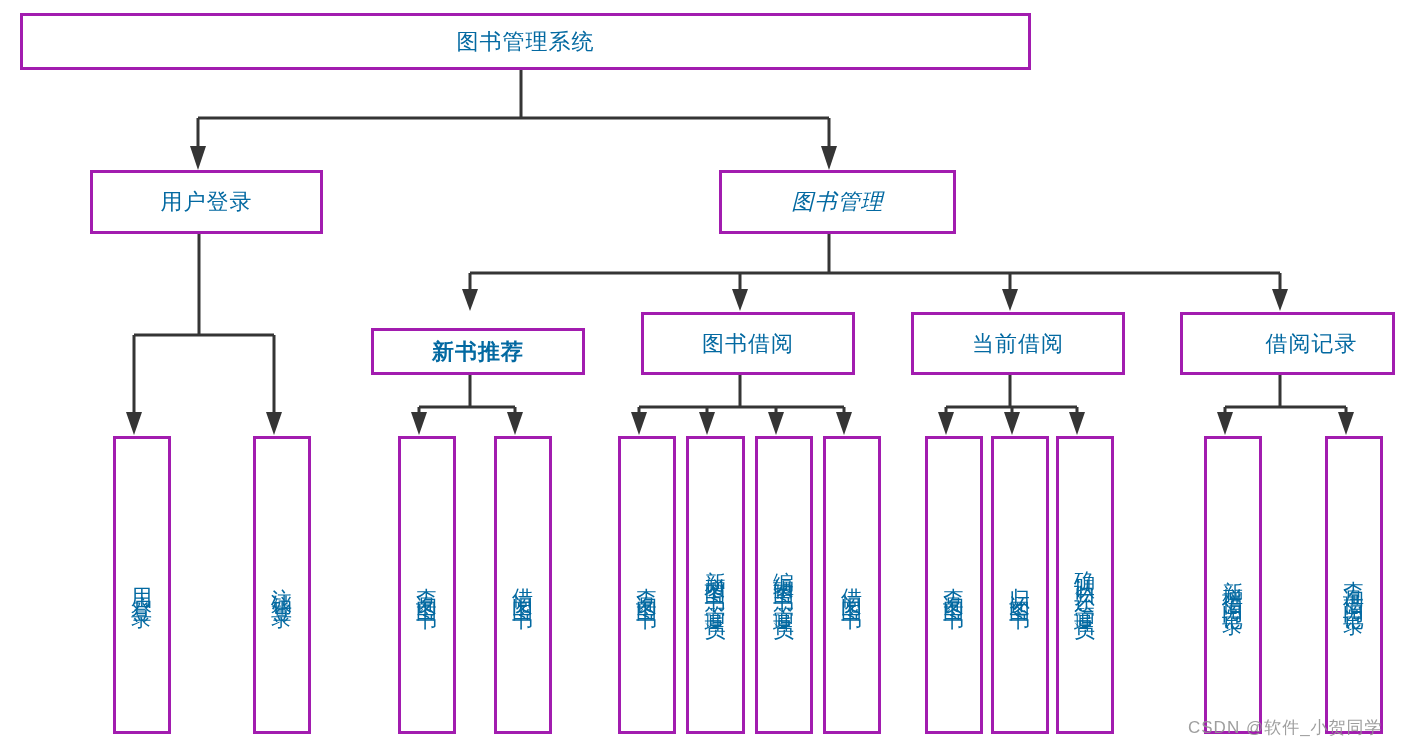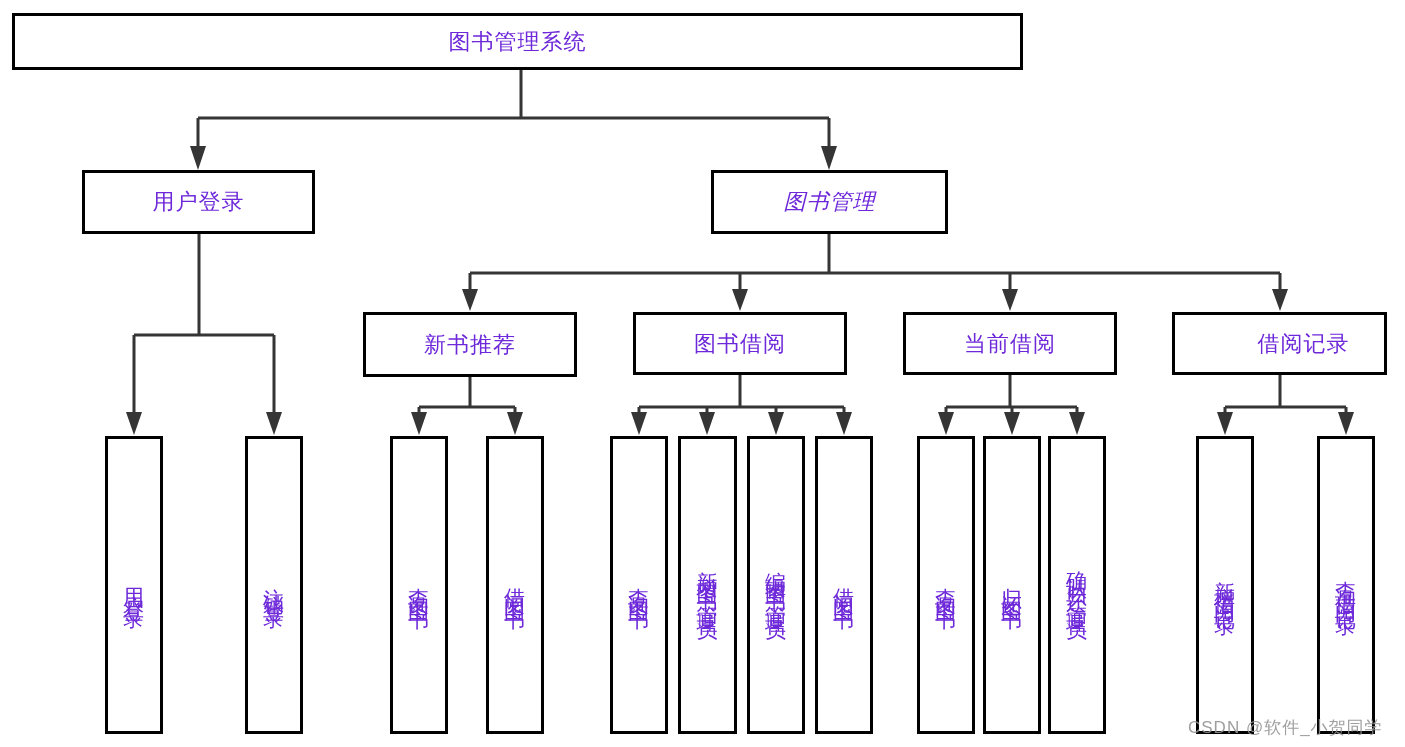--- a/index.html
+++ b/index.html
@@ -22,25 +22,26 @@
     stroke-width: 3;
   }
   .connectors polygon {
     fill: #353535;
     stroke: none;
   }
   .box {
     position: absolute;
     box-sizing: border-box;
     background: #ffffff;
-    border: 3px solid #000000;
+    border: 3px solid #a21caf;
     display: flex;
     align-items: center;
     justify-content: center;
-    color: #6d28d9;
+    color: #0369a1;
+    margin-left: 8px;
   }
   .hbox {
     font-size: 22px;
     letter-spacing: 1px;
     white-space: nowrap;
   }
   .vbox span {
     writing-mode: vertical-rl;
     letter-spacing: 7px;
     font-size: 21px;
@@ -104,21 +105,21 @@
       <polygon points="1217,412 1233,412 1225,435"></polygon>
       <polygon points="1338,412 1354,412 1346,435"></polygon>
     </g>
   </svg>
 
   <div class="box hbox" style="left:12px; top:13px; width:1011px; height:57px;">图书管理系统</div>
 
   <div class="box hbox" style="left:82px; top:170px; width:233px; height:64px;">用户登录</div>
   <div class="box hbox" style="left:711px; top:170px; width:237px; height:64px;font-style:italic;">图书管理</div>
 
-  <div class="box hbox" style="left:363px; top:312px; width:214px; height:65px;">新书推荐</div>
+  <div class="box hbox" style="left:363px; top:328px; width:214px; height:47px;font-weight:bold;">新书推荐</div>
   <div class="box hbox" style="left:633px; top:312px; width:214px; height:63px;">图书借阅</div>
   <div class="box hbox" style="left:903px; top:312px; width:214px; height:63px;">当前借阅</div>
   <div class="box hbox" style="left:1172px; top:312px; width:215px; height:63px;padding-left:48px;">借阅记录</div>
 
   <div class="box vbox" style="left:105px; top:436px; width:58px; height:298px;">
     <span>用户登录</span>
   </div>
   <div class="box vbox" style="left:245px; top:436px; width:58px; height:298px;">
     <span>注销登录</span>
   </div>

